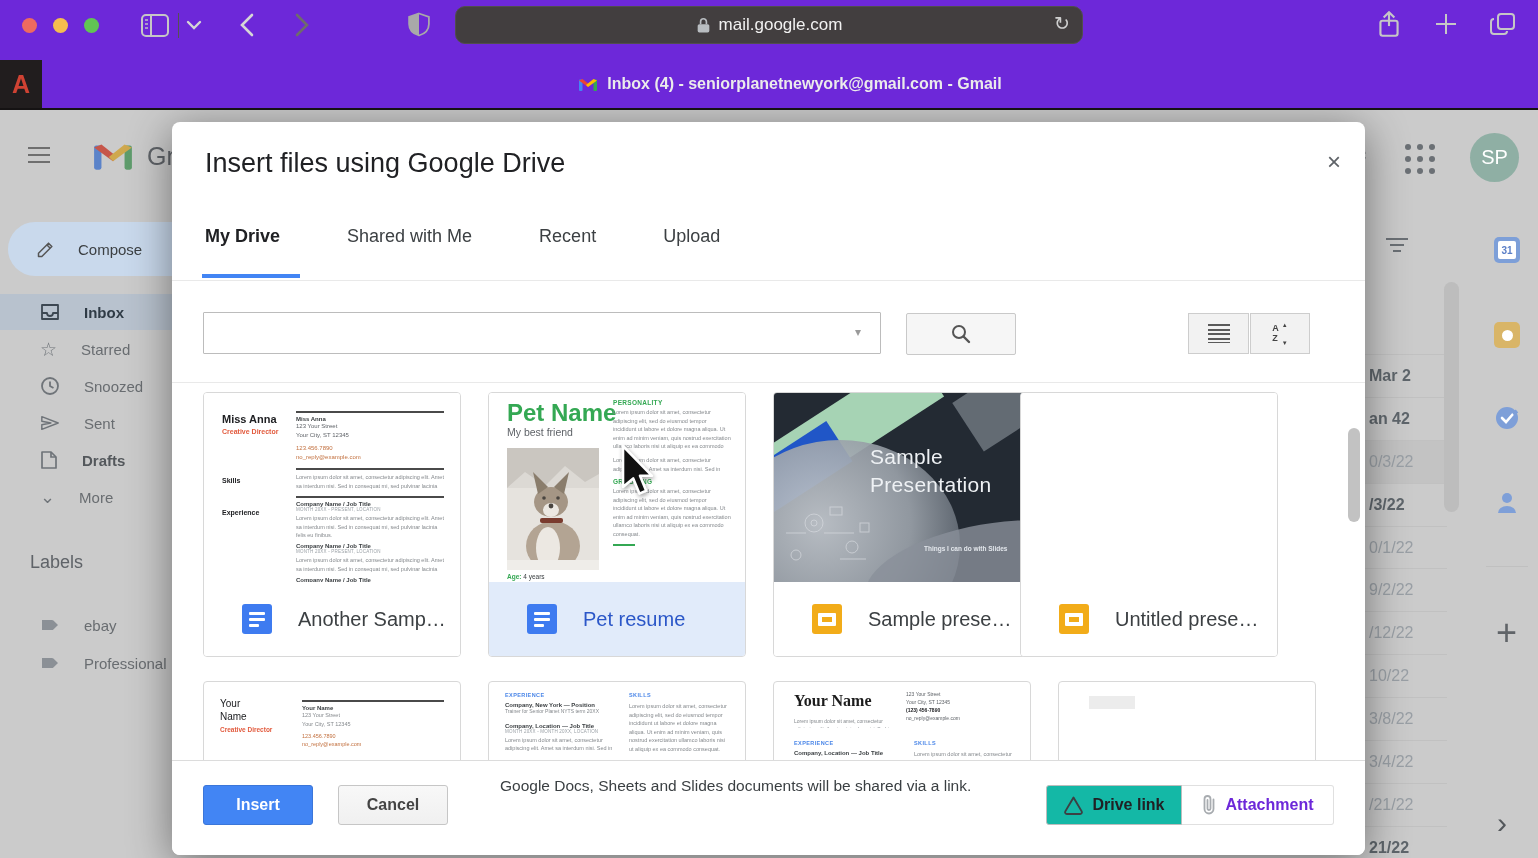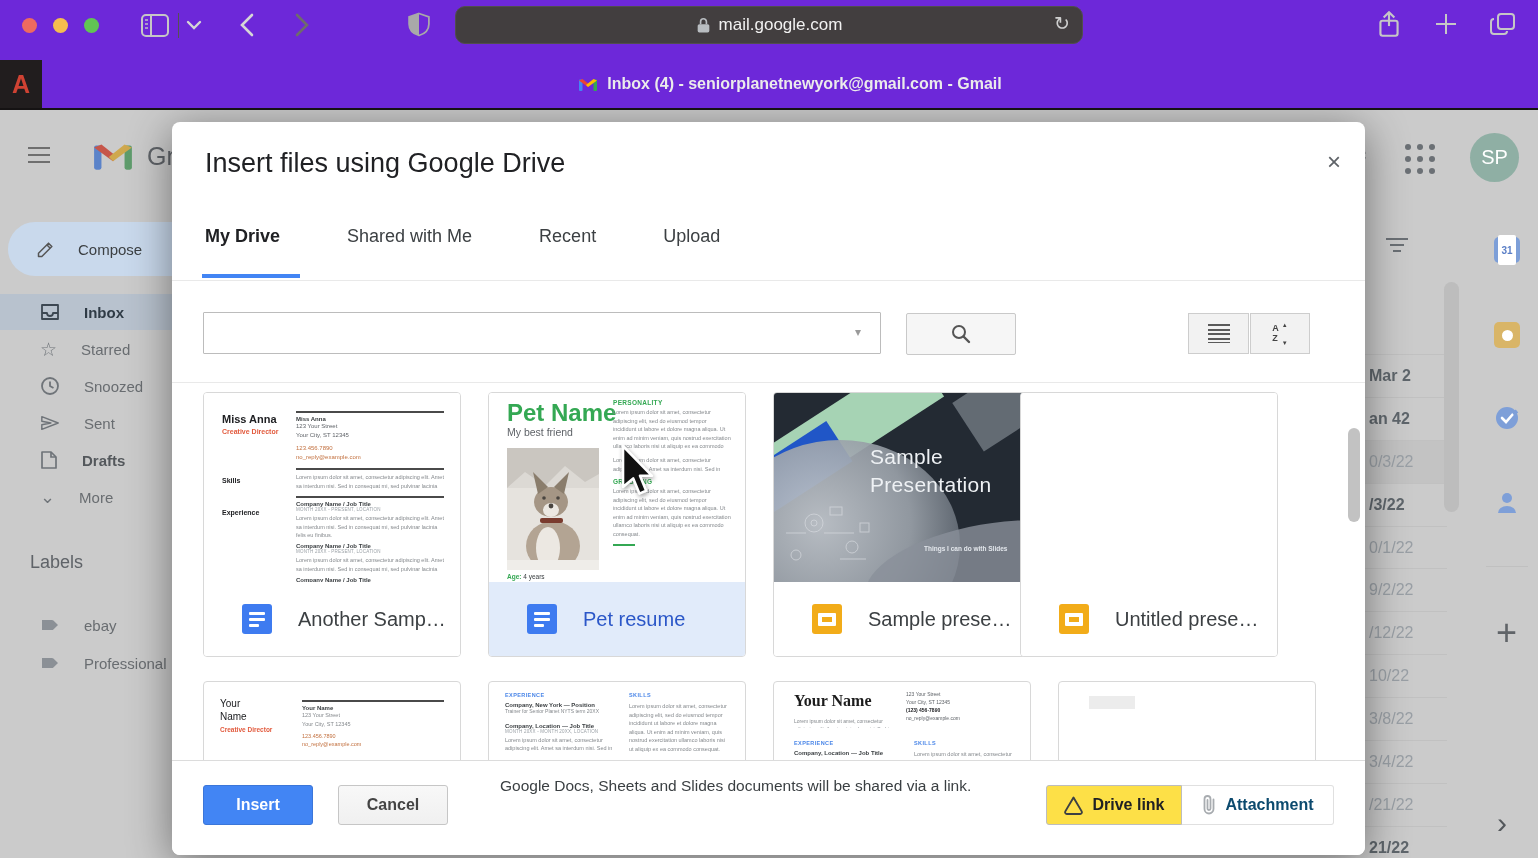--- a/index.html
+++ b/index.html
@@ -107,26 +107,26 @@
   .mfoot { position:absolute; left:0; right:0; bottom:0; height:95px; background:#fff;
            border-top:1px solid #dcdcdc; border-radius:0 0 8px 8px; }
   .btn-insert { position:absolute; left:31px; top:24px; width:110px; height:40px; background:#4285f4;
                 color:#fff; font-weight:bold; font-size:16px; border:1px solid #3b76d9; border-radius:3px;
                 display:flex; align-items:center; justify-content:center; }
   .btn-cancel { position:absolute; left:166px; top:24px; width:110px; height:40px;
                 background:linear-gradient(#f8f8f8,#f0f0f0); color:#444; font-weight:bold; font-size:16px;
                 border:1px solid #c6c6c6; border-radius:3px; display:flex; align-items:center; justify-content:center; }
   .m-note { position:absolute; left:328px; top:15px; width:497px; font-size:15.5px; color:#3a3f42; line-height:1.35; }
   .seg { position:absolute; left:874px; top:24px; height:40px; display:flex; }
-  .seg-drive { width:136px; background:#fde047; border:1px solid #bdbdbd; border-radius:3px 0 0 3px;
+  .seg-drive { width:136px; background:#14b8a6; border:1px solid #bdbdbd; border-radius:3px 0 0 3px;
                display:flex; align-items:center; justify-content:center; gap:8px;
                color:#202124; font-weight:bold; font-size:16px; }
   .seg-attach { width:152px; background:#fff; border:1px solid #e0e0e0; border-left:none; border-radius:0 3px 3px 0;
                 display:flex; align-items:center; justify-content:center; gap:8px;
-                color:#0c4a6e; font-weight:bold; font-size:16px; }
+                color:#6d28d9; font-weight:bold; font-size:16px; }
 
   .cursor { position:absolute; left:620px; top:444px; z-index:30; filter:drop-shadow(1px 2px 2px rgba(0,0,0,.35)); }
 </style>
 </head>
 <body>
 
 <div id="screen">
 
   <div class="chrome">
     <div class="tl" style="left:22px;background:#ee6a5f;"></div>
@@ -321,21 +321,21 @@
   <div class="daterow" style="top:783px;">
       <span>/21/22</span>
     </div>
   <div class="daterow bold" style="top:826px;">
       <span>21/22</span>
     </div>
 
   <div class="scrollthumb" style="left:1444px;top:282px;width:15px;height:230px;"></div>
 
   <div class="railicon" style="top:237px;background:#7d9fd8;border-radius:5px;display:flex;align-items:center;justify-content:center;">
-    <div style="width:18px;height:30px;background:#fff;border-radius:2px;display:flex;align-items:center;justify-content:center;font-size:10px;font-weight:bold;color:#5b7fc7;">
+    <div style="width:18px;height:18px;background:#fff;border-radius:2px;display:flex;align-items:center;justify-content:center;font-size:10px;font-weight:bold;color:#5b7fc7;">
       <span>31</span>
     </div>
   </div>
   <div class="railicon" style="top:322px;background:#d9b567;border-radius:5px;display:flex;align-items:center;justify-content:center;">
     <div style="width:11px;height:11px;background:#fff;border-radius:50%;"></div>
   </div>
   <div class="railicon" style="top:405px;">
     <svg width="26" height="26" viewBox="0 0 26 26">
       <circle cx="13" cy="13" r="11" fill="#7e9fd8"></circle>
       <polyline points="8,13 12,17 19,9" fill="none" stroke="#fff" stroke-width="2.6" stroke-linecap="round"></polyline>

